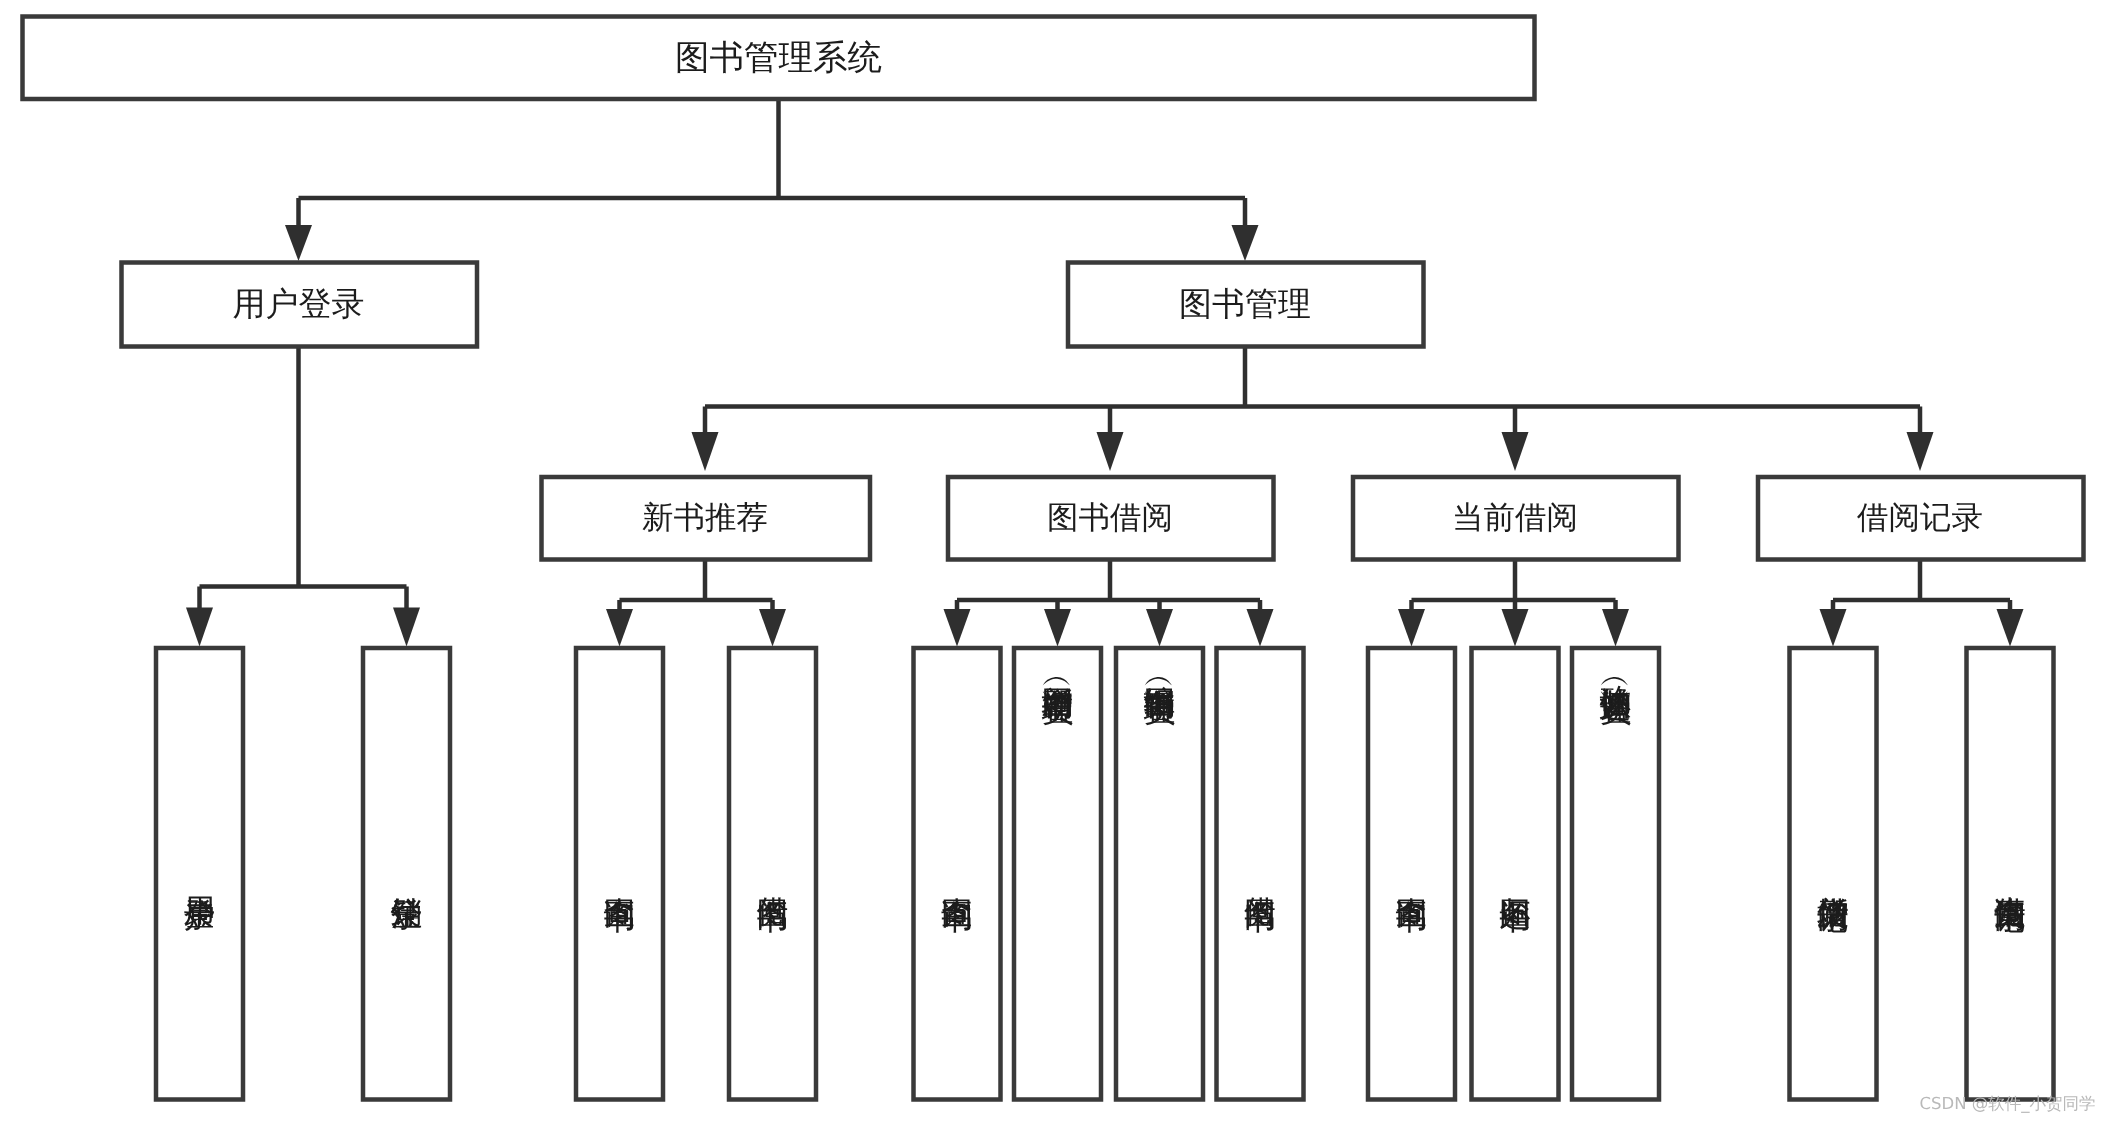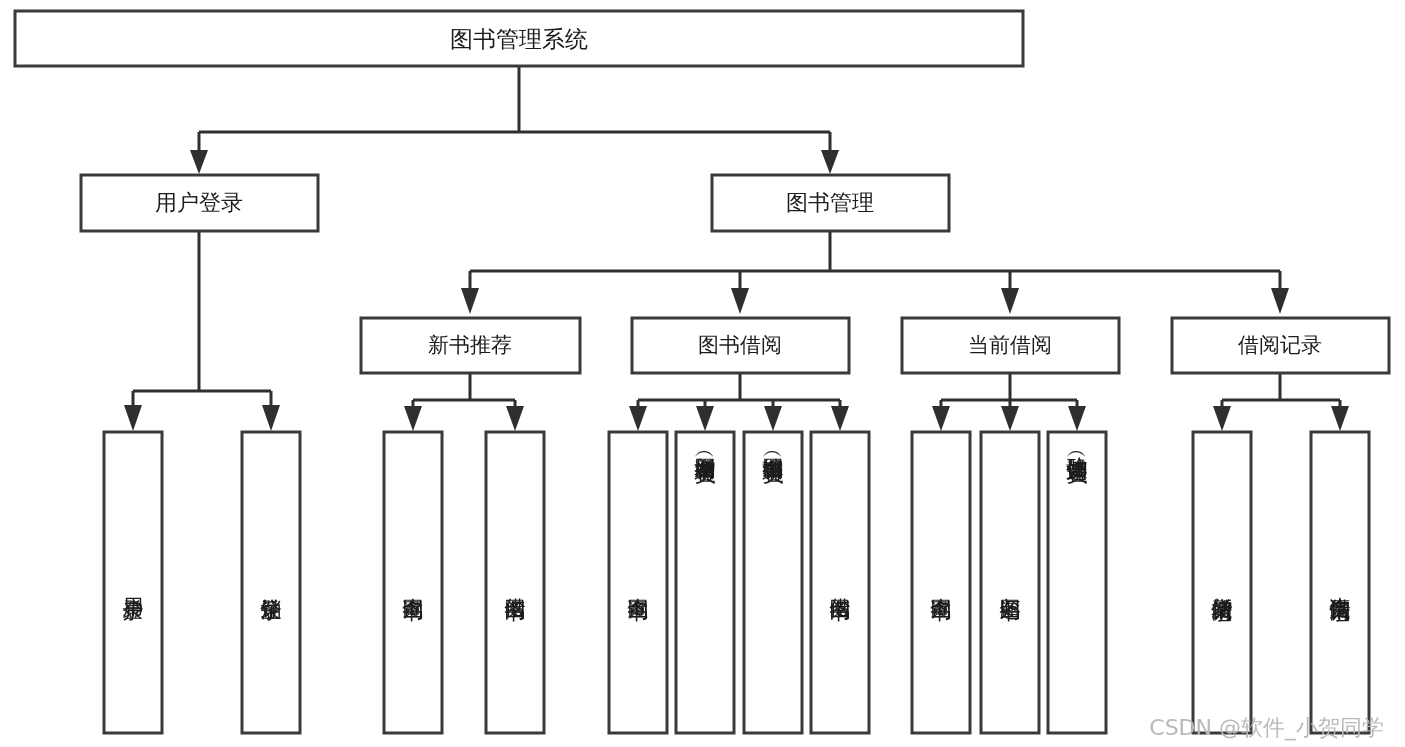--- a/index.html
+++ b/index.html
@@ -62,24 +62,24 @@
     text-orientation: upright;
     font-family: "DejaVu Sans", "Liberation Sans", sans-serif;
     font-size: 21px;
     line-height: 1.05;
     color: #1c1c1c;
     letter-spacing: 1px;
     white-space: nowrap;
   }
   .watermark {
     position: absolute;
-    right: 21px;
+    right: 8px;
     bottom: 4px;
     font-family: "DejaVu Sans", "Liberation Sans", sans-serif;
-    font-size: 22px;
+    font-size: 11px;
     color: #b9b9b9;
     white-space: nowrap;
     user-select: none;
   }
 </style>
 </head>
 <body>
 
 <div id="diagram-root">
 

